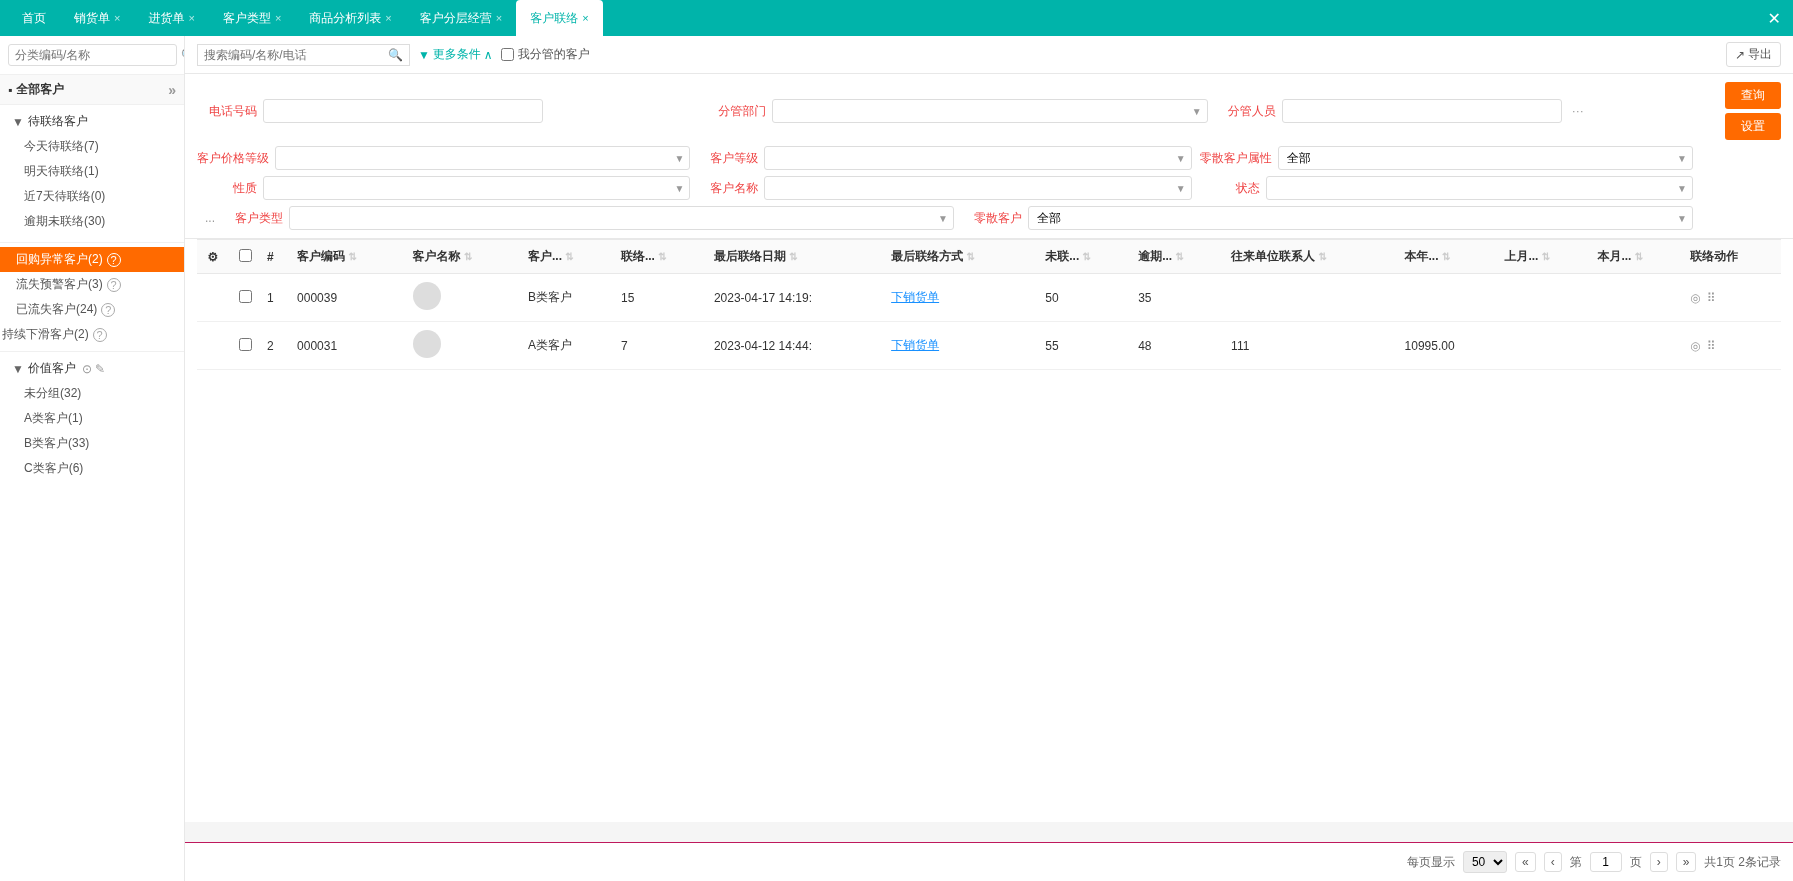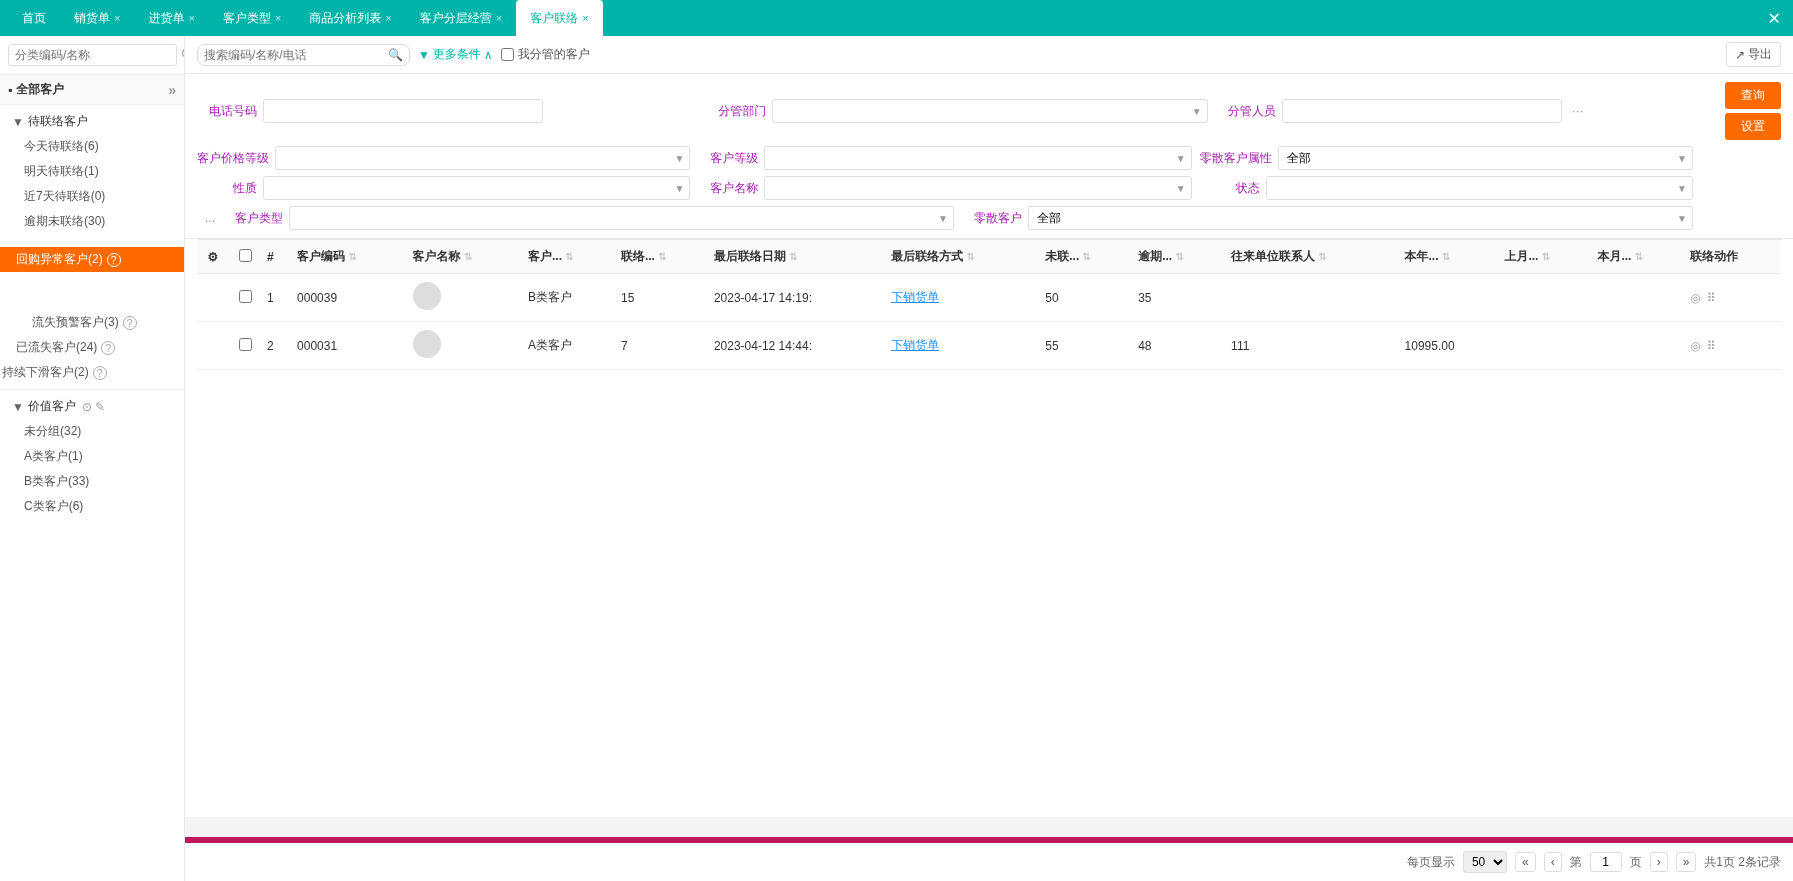--- a/index.html
+++ b/index.html
@@ -127,21 +127,21 @@
       padding: 6px 12px;
       display: flex;
       align-items: center;
       gap: 8px;
       flex-wrap: wrap;
     }
     .toolbar-search {
       display: flex;
       align-items: center;
       border: 1px solid #ddd;
-      border-radius: 8px;
+      border-radius: 0;
       padding: 3px 6px;
       gap: 4px;
       min-width: 200px;
     }
     .toolbar-search input {
       border: none;
       outline: none;
       font-size: 12px;
       flex: 1;
     }
@@ -185,21 +185,21 @@
       margin-bottom: 6px;
     }
     .filter-row:last-child { margin-bottom: 0; }
     .filter-item {
       display: flex;
       align-items: center;
       gap: 6px;
       flex: 1;
     }
     .filter-label {
-      color: #a21caf;
+      color: #ef4444;
       white-space: nowrap;
       min-width: 60px;
       text-align: right;
     }
     .filter-input {
       flex: 1;
       border: 1px solid #ddd;
       border-radius: 3px;
       padding: 4px 8px;
       font-size: 12px;
@@ -301,21 +301,21 @@
     tbody tr { border-bottom: 1px solid #f0f0f0; }
     tbody td { padding: 8px 6px; color: #333; white-space: nowrap; }
     .link-text { color: #1890ff; text-decoration: underline; cursor: pointer; }
     .action-icons { display: flex; gap: 6px; color: #999; cursor: pointer; }
     .settings-col { width: 32px; text-align: center; }
     .checkbox-col { width: 32px; text-align: center; }
 
     
     .pagination {
       background: #fff;
-      border-top: 6px solid #be185d;
+      border-top: 1px solid #be185d;
       padding: 8px 12px;
       display: flex;
       align-items: center;
       justify-content: flex-end;
       gap: 8px;
       margin-top: 20px;
     }
     .pagination-label { color: #666; }
     .pagination-select {
       border: 1px solid #ddd;
@@ -404,35 +404,35 @@
       <span class="icon">▪</span>
       <span>全部客户</span>
       <span class="collapse-btn">»</span>
     </div>
 
     <div class="sidebar-group">
       <div class="sidebar-group-header">
         <span class="arrow">▼</span>
         <span>待联络客户</span>
       </div>
-      <div class="sidebar-item">今天待联络(6)</div>
+      <div class="sidebar-item">今天待联络(7)</div>
       <div class="sidebar-item">明天待联络(1)</div>
       <div class="sidebar-item">近7天待联络(0)</div>
       <div class="sidebar-item">逾期未联络(30)</div>
     </div>
 
     <div class="sidebar-divider"></div>
 
     <div style="position:relative;">
       <div class="sidebar-item" style="padding-left:16px; background:#ff6a00; color:#fff; display:flex; align-items:center; gap:4px;">
         <span>回购异常客户(2)</span>
         <span style="font-size:11px; border:1px solid #fff; border-radius:50%; width:14px; height:14px; display:inline-flex; align-items:center; justify-content:center;">?</span>
       </div>
     </div>
-    <div class="sidebar-item" style="padding-left:32px; display:flex; align-items:center; gap:4px;margin-top:38px;">
+    <div class="sidebar-item" style="padding-left:16px; display:flex; align-items:center; gap:4px;">
       <span>流失预警客户(3)</span>
       <span style="font-size:11px; border:1px solid #aaa; border-radius:50%; width:14px; height:14px; display:inline-flex; align-items:center; justify-content:center; color:#aaa;">?</span>
     </div>
     <div class="sidebar-item" style="padding-left:16px; display:flex; align-items:center; gap:4px;">
       <span>已流失客户(24)</span>
       <span style="font-size:11px; border:1px solid #aaa; border-radius:50%; width:14px; height:14px; display:inline-flex; align-items:center; justify-content:center; color:#aaa;">?</span>
     </div>
     <div class="sidebar-item" style="padding-left:2px; display:flex; align-items:center; gap:4px;">
       <span>持续下滑客户(2)</span>
       <span style="font-size:11px; border:1px solid #aaa; border-radius:50%; width:14px; height:14px; display:inline-flex; align-items:center; justify-content:center; color:#aaa;">?</span>

